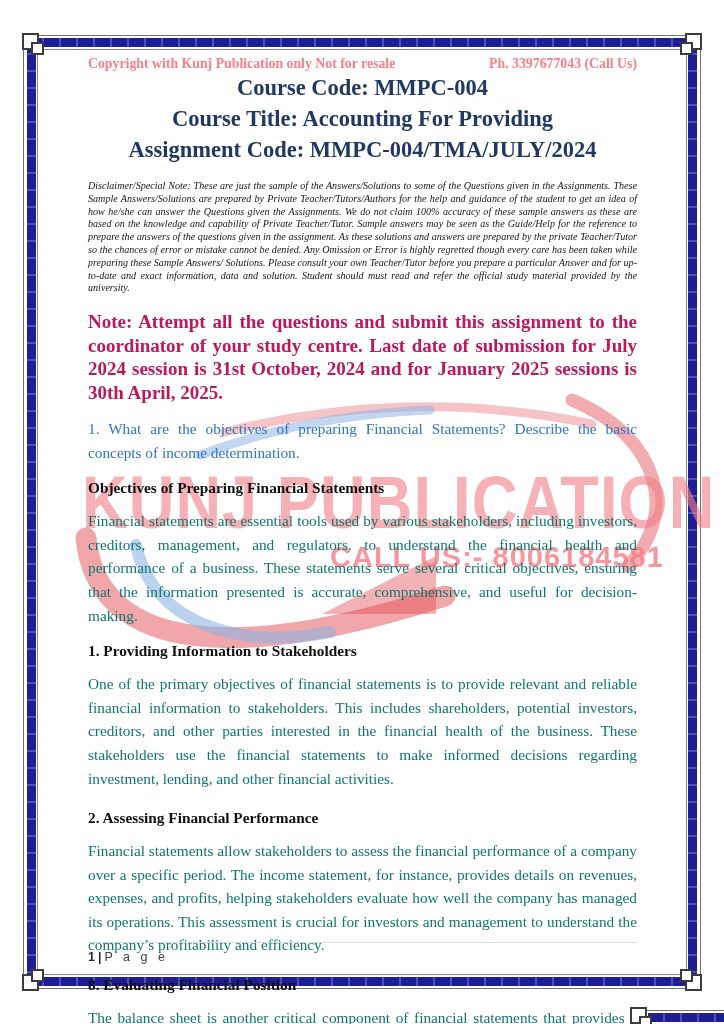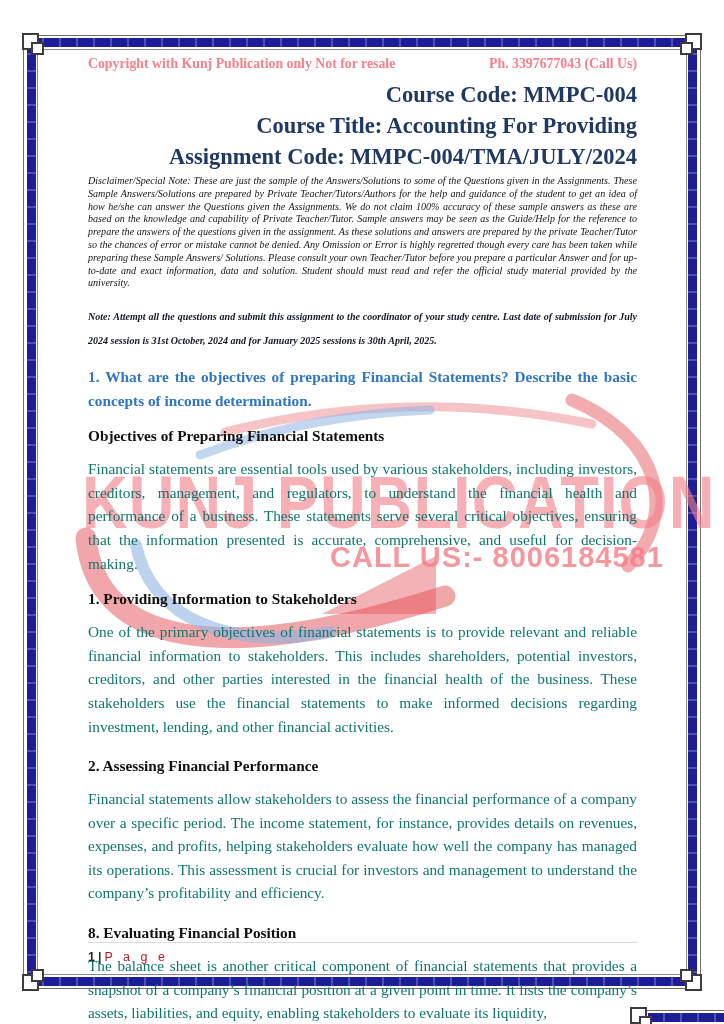--- a/index.html
+++ b/index.html
@@ -43,38 +43,38 @@
       transform-origin:top left; color:rgba(240,128,137,0.62); white-space:nowrap; }
   .wm-call { position:absolute; left:330px; top:541px; font-family:"Liberation Sans",sans-serif;
       font-weight:bold; font-size:29px; letter-spacing:1px; color:rgba(243,122,131,0.78);
       white-space:nowrap; }
   .wm-svg { position:absolute; left:0; top:0; }
 
   
   .content { position:absolute; left:88px; width:549px; top:56px; z-index:2; }
   .header-row { display:flex; justify-content:space-between; font-weight:bold;
       font-size:13.8px; color:#f8808a; }
-  .titles { margin-top:7px; text-align:right; font-weight:bold; font-size:22.5px;
+  .titles { text-align:center; font-weight:bold; font-size:22.5px;
       line-height:31px; color:#1f3864; }
-  .disclaimer { margin-top:3px; font-style:italic; font-size:10.1px; line-height:12.8px;
+  .disclaimer { margin-top:15px; font-style:italic; font-size:10.1px; line-height:12.8px;
       text-align:justify; color:#141414;font-family:Liberation Serif, serif; }
-  .note { margin-top:15px; font-weight:bold; font-size:10px; line-height:23.5px;
-      text-align:justify; color:#0f172a;font-style:italic; }
-  .question { margin-top:13px; font-weight:bold; font-size:15.3px; line-height:23.5px;
+  .note { margin-top:15px; font-weight:bold; font-size:19px; line-height:23.5px;
+      text-align:justify; color:#be185d; }
+  .question { margin-top:13px; font-weight:normal; font-size:15.3px; line-height:23.5px;
       text-align:justify; color:#2e75c6; }
   .sec-heading { margin-top:15px; font-weight:bold; font-size:15.3px; color:#101010; }
   .sec-body { margin-top:12px; font-size:15.3px; line-height:23.6px; text-align:justify; color:#0f766e; }
   .sec-gap { margin-top:19px; }
 
   .footer { position:absolute; left:88px; width:549px; top:942px; z-index:2;
       border-top:1px solid #dcdcdc; padding-top:7px;
       font-family:"Liberation Sans",sans-serif; font-size:12.5px; color:#2b2b2b; }
   .footer .pg-num { font-weight:bold; }
   .footer .pg-sep { font-weight:bold; margin:0 3px; }
-  .footer .pg-label { color:#b91c1c; letter-spacing:3.5px; }
+  .footer .pg-label { color:#404040; letter-spacing:3.5px; }
 </style>
 </head>
 <body>
 
 <div class="page">
 
   <div class="frame-outline-outer"></div>
   <div class="band band-h band-top"></div>
   <div class="band band-h band-bottom"></div>
   <div class="band band-v band-left"></div>

